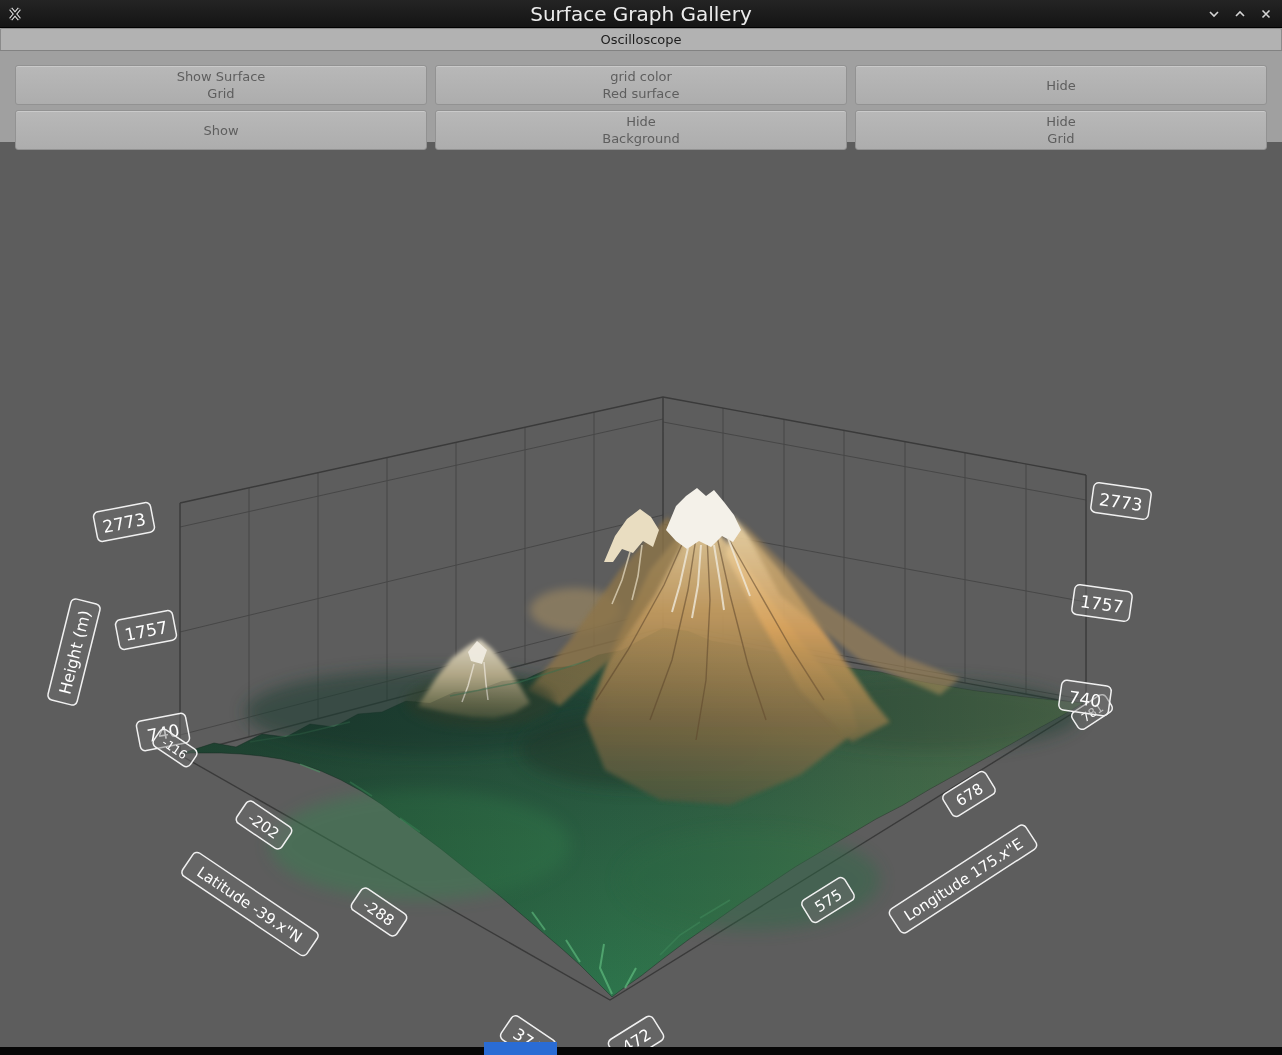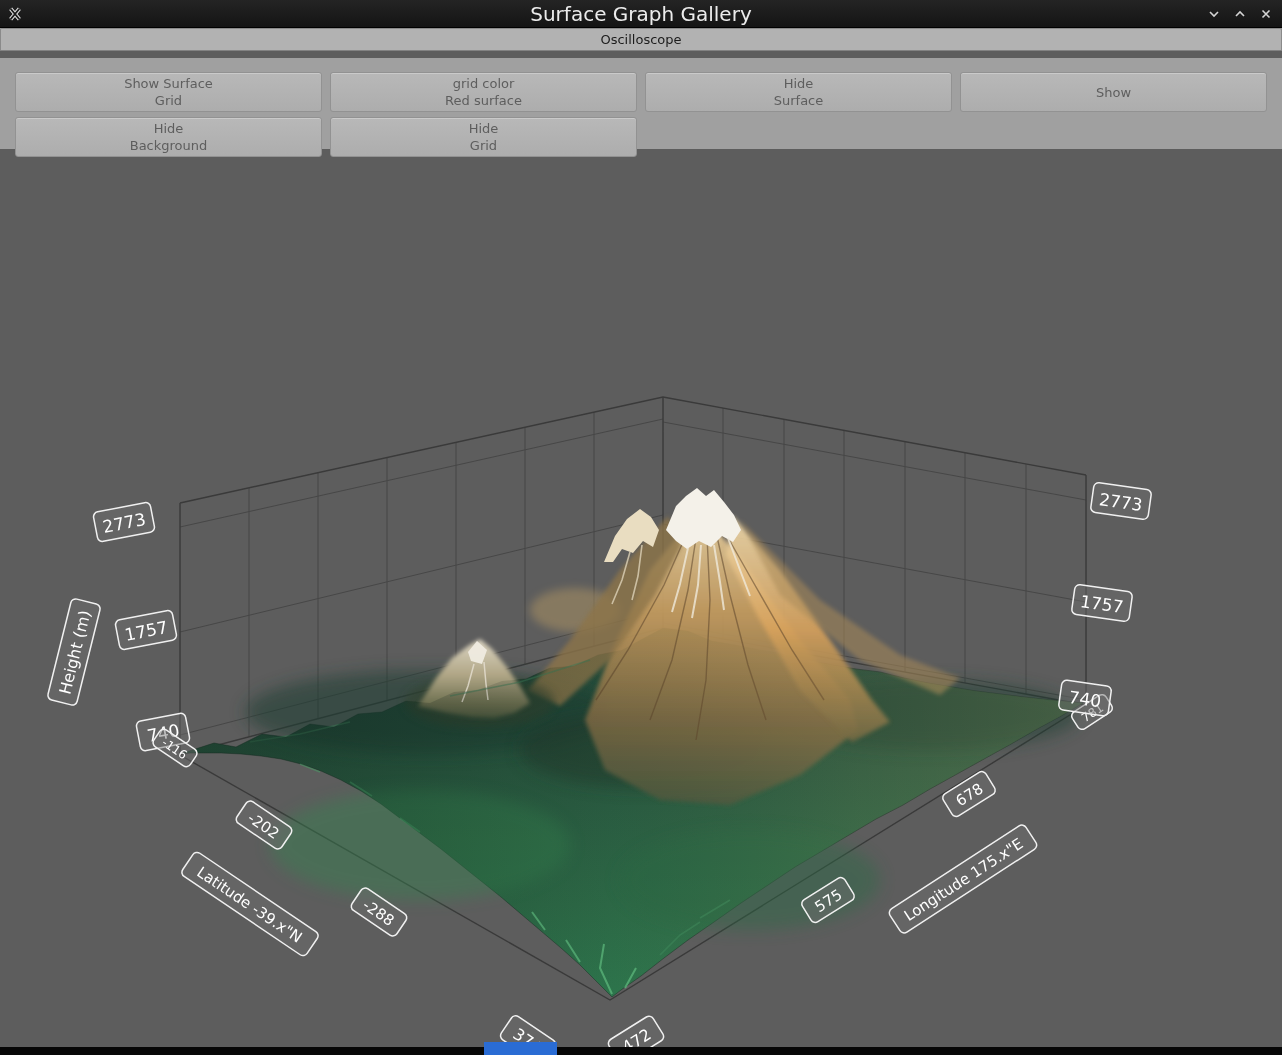--- a/index.html
+++ b/index.html
@@ -42,25 +42,25 @@
   .tab {
     flex:1 1 0; text-align:center; font-size:13px; line-height:21px;
     color:#1c1c1c; background:#b2b2b2;
     border:1px solid #8a8a8a; border-bottom:none;
     border-radius:2px 2px 0 0;
   }
   .tab + .tab { border-left:none; }
   .tab.active { background:#fcfcfc; }
   
   .toolbar {
-    position:absolute; top:58px; left:0; width:1282px; height:91px;
+    position:absolute; top:51px; left:0; width:1282px; height:91px;
     background:#a0a0a0;
     padding:14px 15px 12px 15px;
     display:grid;
-    grid-template-columns:1fr 1fr 1fr 1fr;
+    grid-template-columns:1fr 1fr 1fr;
     grid-template-rows:40px 40px;
     gap:5px 8px;
   }
   .btn {
     background:linear-gradient(#b8b8b8,#adadad);
     border:1px solid #929292;
     border-radius:3px;
     box-shadow:inset 0 1px 0 rgba(255,255,255,.25);
     color:#5e5e5e; font-size:13px; line-height:17px; text-align:center;
     display:flex; flex-direction:column; justify-content:center;
@@ -114,21 +114,20 @@
   <button class="btn">
     <span>Show Surface</span>
     <span>Grid</span>
   </button>
   <button class="btn">
     <span>grid color</span>
     <span>Red surface</span>
   </button>
   <button class="btn">
     <span>Hide</span>
-    <span>Surface</span>
   </button>
   <button class="btn">
     <span>Show</span>
   </button>
   <button class="btn">
     <span>Hide</span>
     <span>Background</span>
   </button>
   <button class="btn">
     <span>Hide</span>

